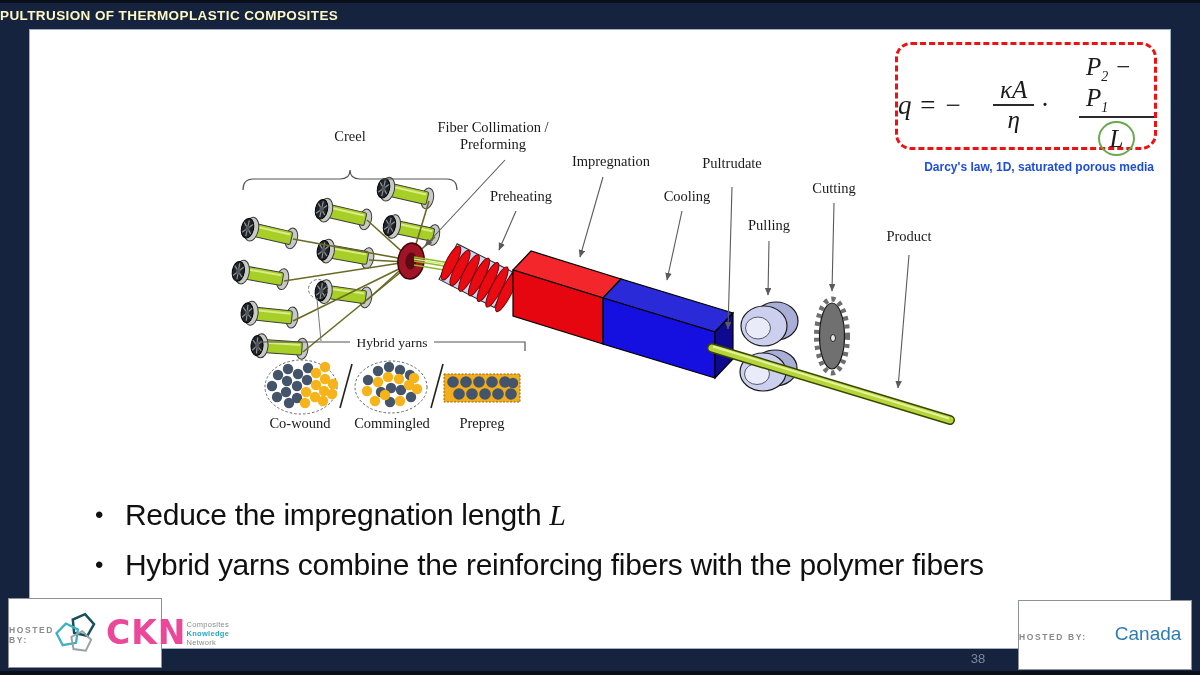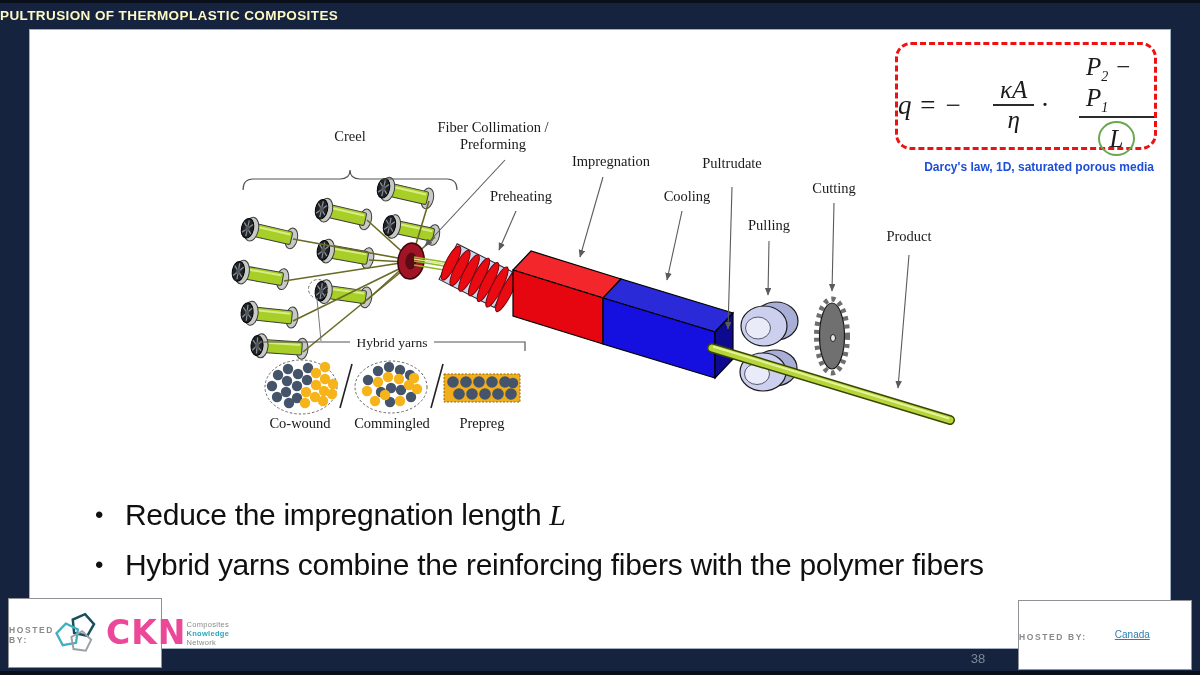--- a/index.html
+++ b/index.html
@@ -47,21 +47,21 @@
   .sampe-box{left:1018px;top:600px;width:174px;height:70px;}
   .hosted{font-size:8.5px;font-weight:bold;color:#8a8a8a;letter-spacing:1.6px;margin-top:4px;}
   .ckn-row{display:flex;align-items:center;margin-top:-2px;}
   .ckn-acronym{font-family:"DejaVu Sans",sans-serif;font-weight:bold;font-size:33px;
                color:#ec4899;letter-spacing:1px;line-height:1;}
   .ckn-tagline{font-size:7.5px;color:#8a8a8a;margin-top:1px;letter-spacing:.3px;}
   .ckn-tagline .em{color:#2ba7b9;font-weight:bold;}
   .sampe-row{display:flex;align-items:center;margin-top:-3px;}
   .sampe-name{font-size:36px;color:#2e7cb0;line-height:1;letter-spacing:-1px;
               font-family:"Liberation Sans",sans-serif;}
-  .sampe-region{font-size:10px;color:#2e7cb0;margin-top:-2px;margin-left:28px;text-decoration:underline;}
+  .sampe-region{font-size:19px;color:#2e7cb0;margin-top:-2px;margin-left:28px;}
 </style>
 </head>
 <body>
 
 <div class="stage">
   <div class="edge-strip edge-top"></div>
   <div class="header">PULTRUSION OF THERMOPLASTIC COMPOSITES</div>
 
   <div class="slide">
 

